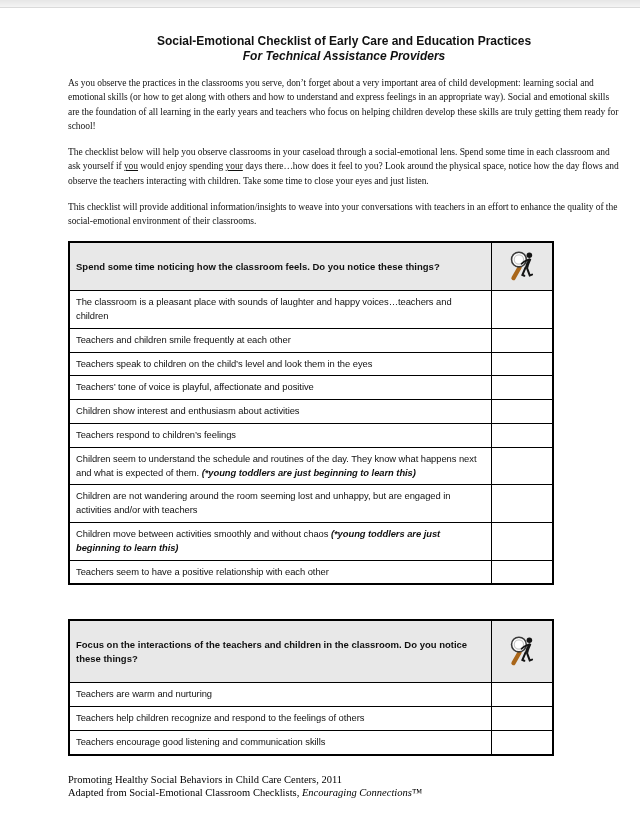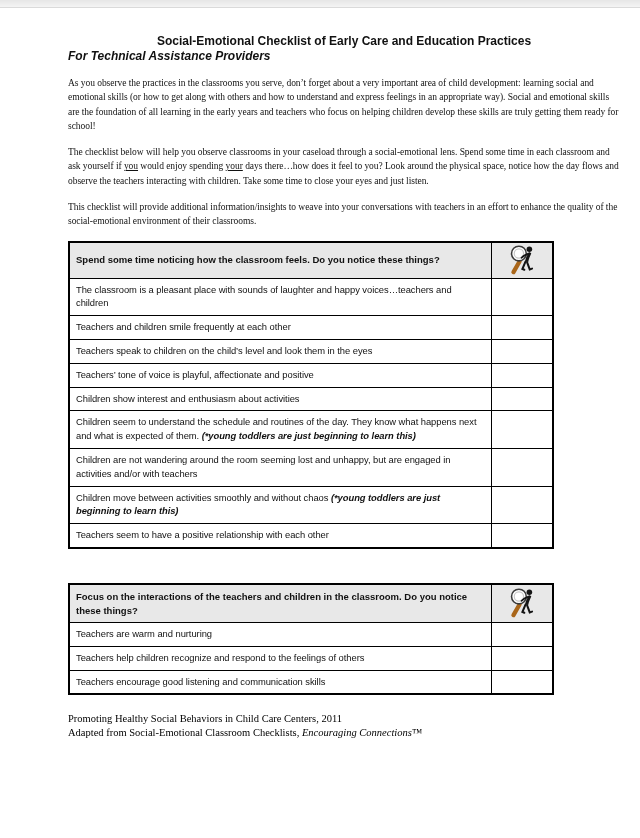--- a/index.html
+++ b/index.html
@@ -18,21 +18,21 @@
   .content {
     width: 552px;
     margin-left: 68px;
     padding-top: 26px;
   }
   .title {
     font-size: 12px; font-weight: bold; text-align: center;
     margin: 0; line-height: 15px;
   }
   .subtitle {
-    font-size: 12px; font-weight: bold; font-style: italic; text-align: left;
+    font-size: 12px; font-weight: bold; font-style: italic; text-align: center;
     margin: 0; line-height: 15px;
   }
   p.intro {
     font-size: 9.5px; line-height: 14.3px;
     letter-spacing: -0.05px;
     margin: 12px 0 0 0;
     font-family: Liberation Serif, serif;
   }
   .u { text-decoration: underline; }
 
@@ -42,21 +42,21 @@
     table-layout: fixed;
     border: 2px solid #000;
     margin-top: 12px;
   }
   table.checklist col.c-text { width: 422px; }
   table.checklist col.c-check { width: 62px; }
   table.checklist th, table.checklist td { border: 1.5px solid #000; }
   th.hdr {
     background: #e8e8e8;
     font-size: 9.5px; font-weight: bold; text-align: left;
-    padding: 5px 6px; line-height: 13.5px;
+    padding: 17px 6px; line-height: 13.5px;
     vertical-align: middle;
   }
   th.iconcell {
     background: #e8e8e8;
     text-align: center; vertical-align: middle;
     padding: 2px 0;
   }
   td.item {
     font-size: 9.4px; line-height: 13.8px;
     letter-spacing: -0.05px;
@@ -130,20 +130,24 @@
           </tr>
         <tr>
             <td class="item"><span>Teachers’ tone of voice is playful, affectionate and positive</span></td>
             <td class="check"></td>
           </tr>
         <tr>
             <td class="item"><span>Children show interest and enthusiasm about activities</span></td>
             <td class="check"></td>
           </tr>
         <tr>
+            <td class="item"><span>Teachers respond to children’s feelings</span></td>
+            <td class="check"></td>
+          </tr>
+        <tr>
             <td class="item"><span>Children seem to understand the schedule and routines of the day.  They know what happens next and what is expected of them.  </span><span class="note">(*young toddlers are just beginning to learn this)</span></td>
             <td class="check"></td>
           </tr>
         <tr>
             <td class="item"><span>Children are not wandering around the room seeming lost and unhappy, but are engaged in activities and/or with teachers</span></td>
             <td class="check"></td>
           </tr>
         <tr>
             <td class="item"><span>Children move between activities smoothly and without chaos </span><span class="note">(*young toddlers are just beginning to learn this)</span></td>
             <td class="check"></td>

